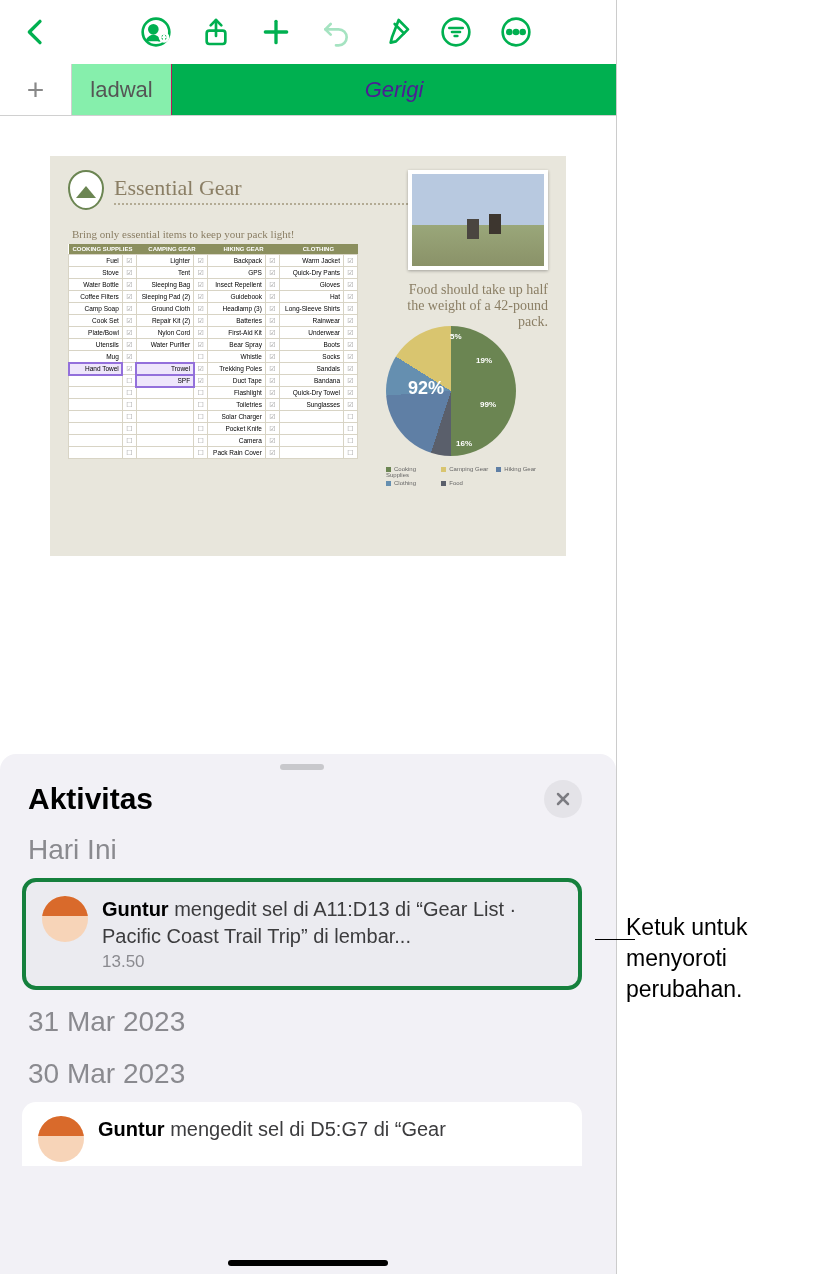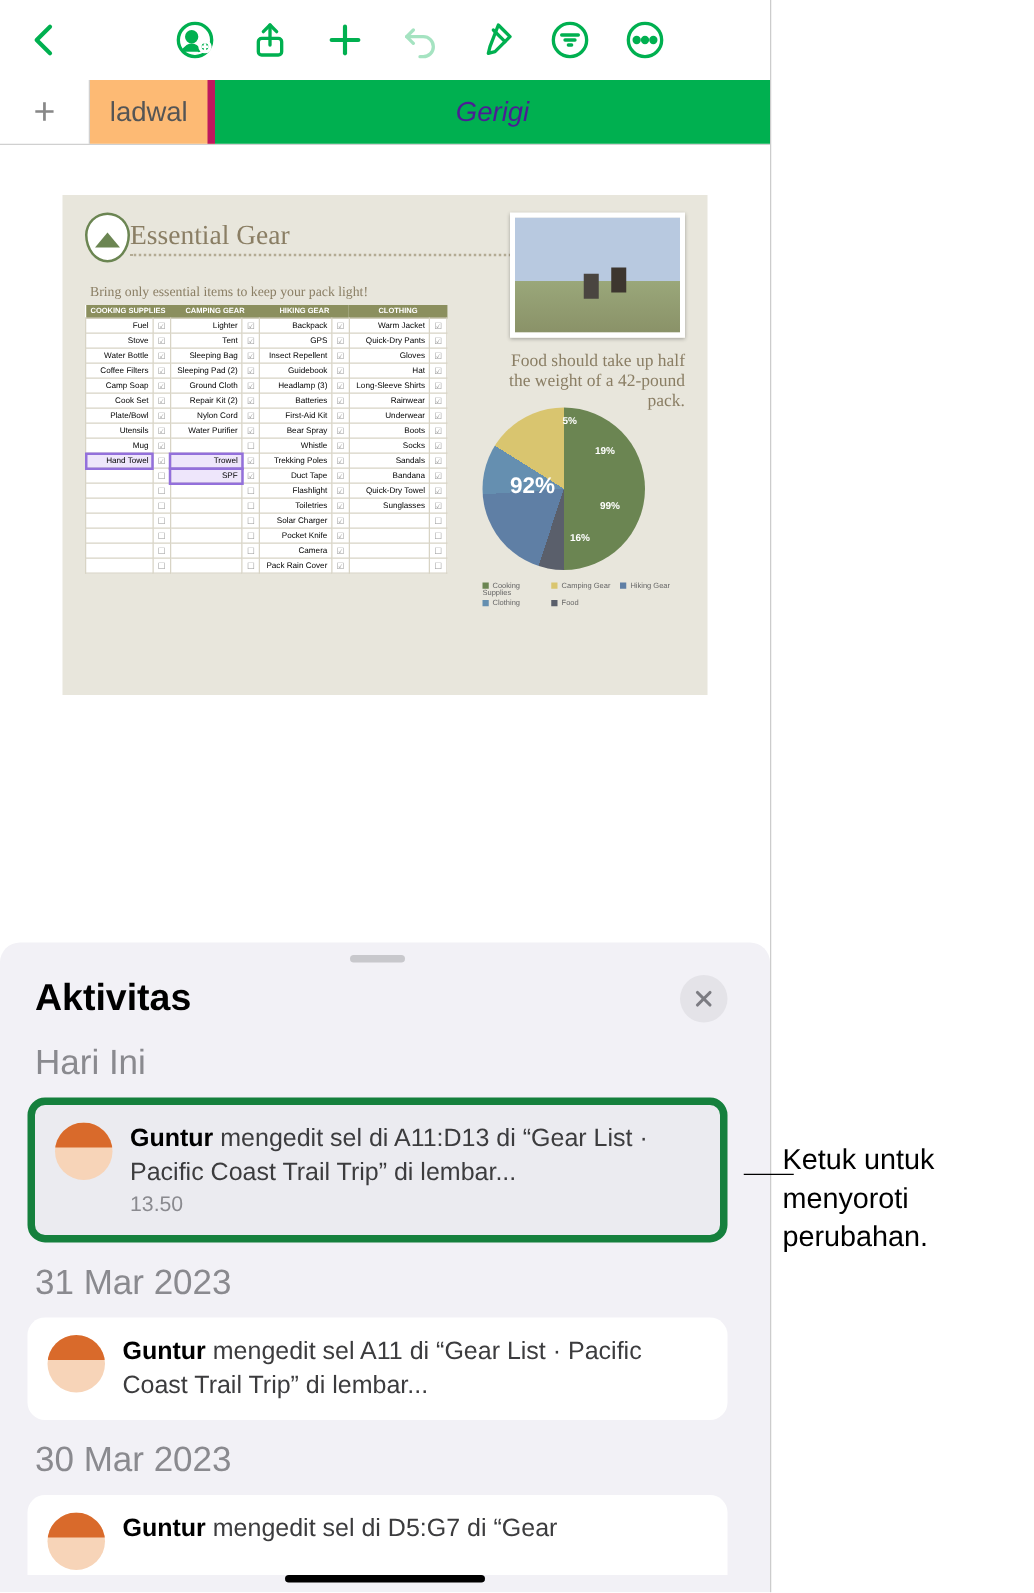--- a/index.html
+++ b/index.html
@@ -48,22 +48,22 @@
     border-right: 1px solid #d0d0d0;
     color:#888;
     font-size: 30px;
     font-weight: 300;
   }
   .tab {
     padding: 0 28px;
     display:flex; align-items:center; justify-content:center;
     font-size: 22px;
     color:#555;
-    border-right: 6px solid #be185d;
-    background:#fdba74;
+    border-right: 1px solid #be185d;
+    background:#86efac;
   }
   .tab.first { width: 100px; padding:0; }
   .tab.active {
     background: #00b050;
     color:#4c1d95;
     border-right:none;
     flex:1;
     font-style:italic;
   }
   
@@ -72,21 +72,21 @@
     background:#fff;
     padding: 40px 50px;
   }
   .sheet {
     background:#e8e6dc;
     height: 400px;
     padding: 14px 18px 10px 18px;
     position: relative;
   }
   .sheet-header {
-    display:flex; align-items:center; justify-content:flex-end;
+    display:flex; align-items:center; gap:10px;justify-content:flex-end;
   }
   .badge-logo {
     width:36px; height:40px;
     background:#fff;
     border:2px solid #6b8552;
     border-radius: 50% 50% 50% 50% / 45% 45% 55% 55%;
     position:relative;
     display:flex; align-items:center; justify-content:center;
   }
   .badge-logo::before{
@@ -226,21 +226,21 @@
   .activity-card{
     margin: 4px 22px;
     background:#fff;
     border-radius:14px;
     padding:14px 16px;
     display:flex;
     gap:14px;
   }
   .activity-card.highlighted{
     background:#ebebf0;
-    border:6px solid #15803d;
+    border:4px solid #15803d;
   }
   .avatar{
     width:46px;height:46px;border-radius:50%;
     background:#f7d4b8;
     flex-shrink:0;
     position:relative;
     overflow:hidden;
   }
   .avatar::before{
     content:''; position:absolute;
@@ -544,21 +544,21 @@
 
       <div class="photo"></div>
       <div class="food-note">Food should take up half the weight of a 42-pound pack.</div>
 
       <div class="pie-wrap">
         <div class="pie">
           <div class="pie-label" style="left:22px;top:52px;font-size:18px;">92%</div>
           <div class="pie-label" style="left:64px;top:6px;font-size:8px;">5%</div>
           <div class="pie-label" style="left:90px;top:30px;font-size:8px;">19%</div>
           <div class="pie-label" style="left:94px;top:74px;font-size:8px;">99%</div>
-          <div class="pie-label" style="left:70px;top:100px;font-size:8px;">16%</div>
+          <div class="pie-label" style="left:70px;top:113px;font-size:8px;">16%</div>
         </div>
         <div class="pie-legend">
           <span class="lg0">Cooking Supplies</span>
           <span class="lg1">Camping Gear</span>
           <span class="lg2">Hiking Gear</span>
           <span class="lg3">Clothing</span>
           <span class="lg4">Food</span>
         </div>
       </div>
     </div>
@@ -579,26 +579,20 @@
     <div class="day-label">Hari Ini</div>
     <div class="activity-card highlighted">
       <div class="avatar"></div>
       <div>
         <div class="activity-text"><b>Guntur</b><span> mengedit sel di A11:D13 di “Gear List · Pacific Coast Trail Trip” di lembar...</span></div>
         <div class="activity-time">13.50</div>
       </div>
     </div>
 
     <div class="day-label">31 Mar 2023</div>
-    <div class="activity-card">
-      <div class="avatar"></div>
-      <div>
-        <div class="activity-text"><b>Guntur</b><span> mengedit sel A11 di “Gear List · Pacific Coast Trail Trip” di lembar...</span></div>
-      </div>
-    </div>
 
     <div class="day-label">30 Mar 2023</div>
     <div class="activity-card cut">
       <div class="avatar"></div>
       <div>
         <div class="activity-text"><b>Guntur</b><span> mengedit sel di D5:G7 di “Gear</span></div>
       </div>
     </div>
 
     <div class="home-indicator"></div>

